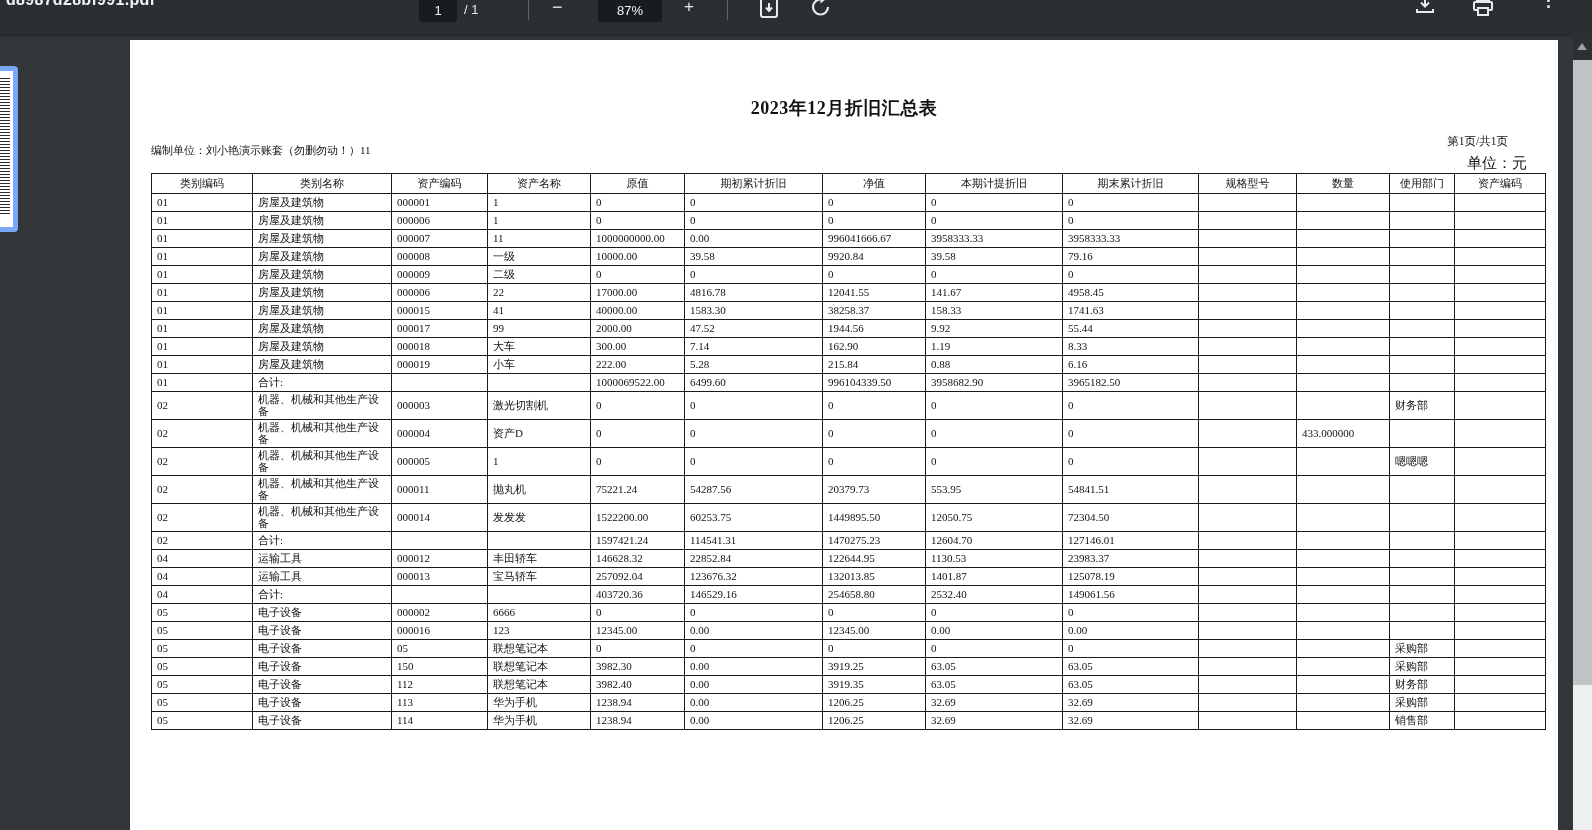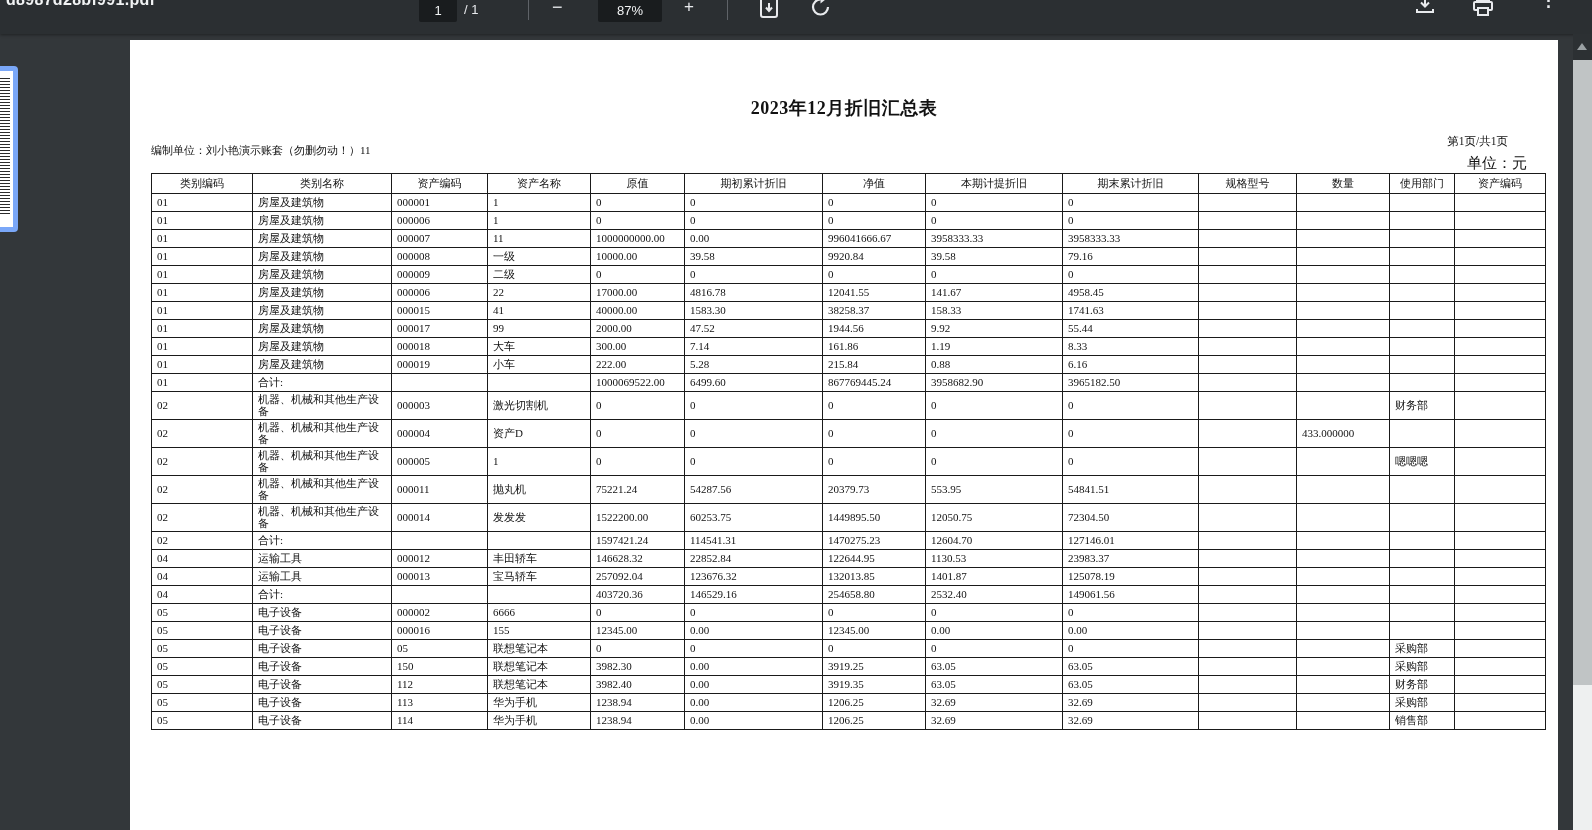--- a/index.html
+++ b/index.html
@@ -274,21 +274,21 @@
           <td></td>
           <td></td>
         </tr>
         <tr>
           <td>01</td>
           <td>房屋及建筑物</td>
           <td>000018</td>
           <td>大车</td>
           <td>300.00</td>
           <td>7.14</td>
-          <td>161.86</td>
+          <td>162.90</td>
           <td>1.19</td>
           <td>8.33</td>
           <td></td>
           <td></td>
           <td></td>
           <td></td>
         </tr>
         <tr>
           <td>01</td>
           <td>房屋及建筑物</td>
@@ -304,21 +304,21 @@
           <td></td>
           <td></td>
         </tr>
         <tr>
           <td>01</td>
           <td>合计:</td>
           <td></td>
           <td></td>
           <td>1000069522.00</td>
           <td>6499.60</td>
-          <td>867769445.24</td>
+          <td>996104339.50</td>
           <td>3958682.90</td>
           <td>3965182.50</td>
           <td></td>
           <td></td>
           <td></td>
           <td></td>
         </tr>
         <tr>
           <td>02</td>
           <td>机器、机械和其他生产设备</td>
@@ -466,21 +466,21 @@
           <td>0</td>
           <td></td>
           <td></td>
           <td></td>
           <td></td>
         </tr>
         <tr>
           <td>05</td>
           <td>电子设备</td>
           <td>000016</td>
-          <td>155</td>
+          <td>123</td>
           <td>12345.00</td>
           <td>0.00</td>
           <td>12345.00</td>
           <td>0.00</td>
           <td>0.00</td>
           <td></td>
           <td></td>
           <td></td>
           <td></td>
         </tr>

